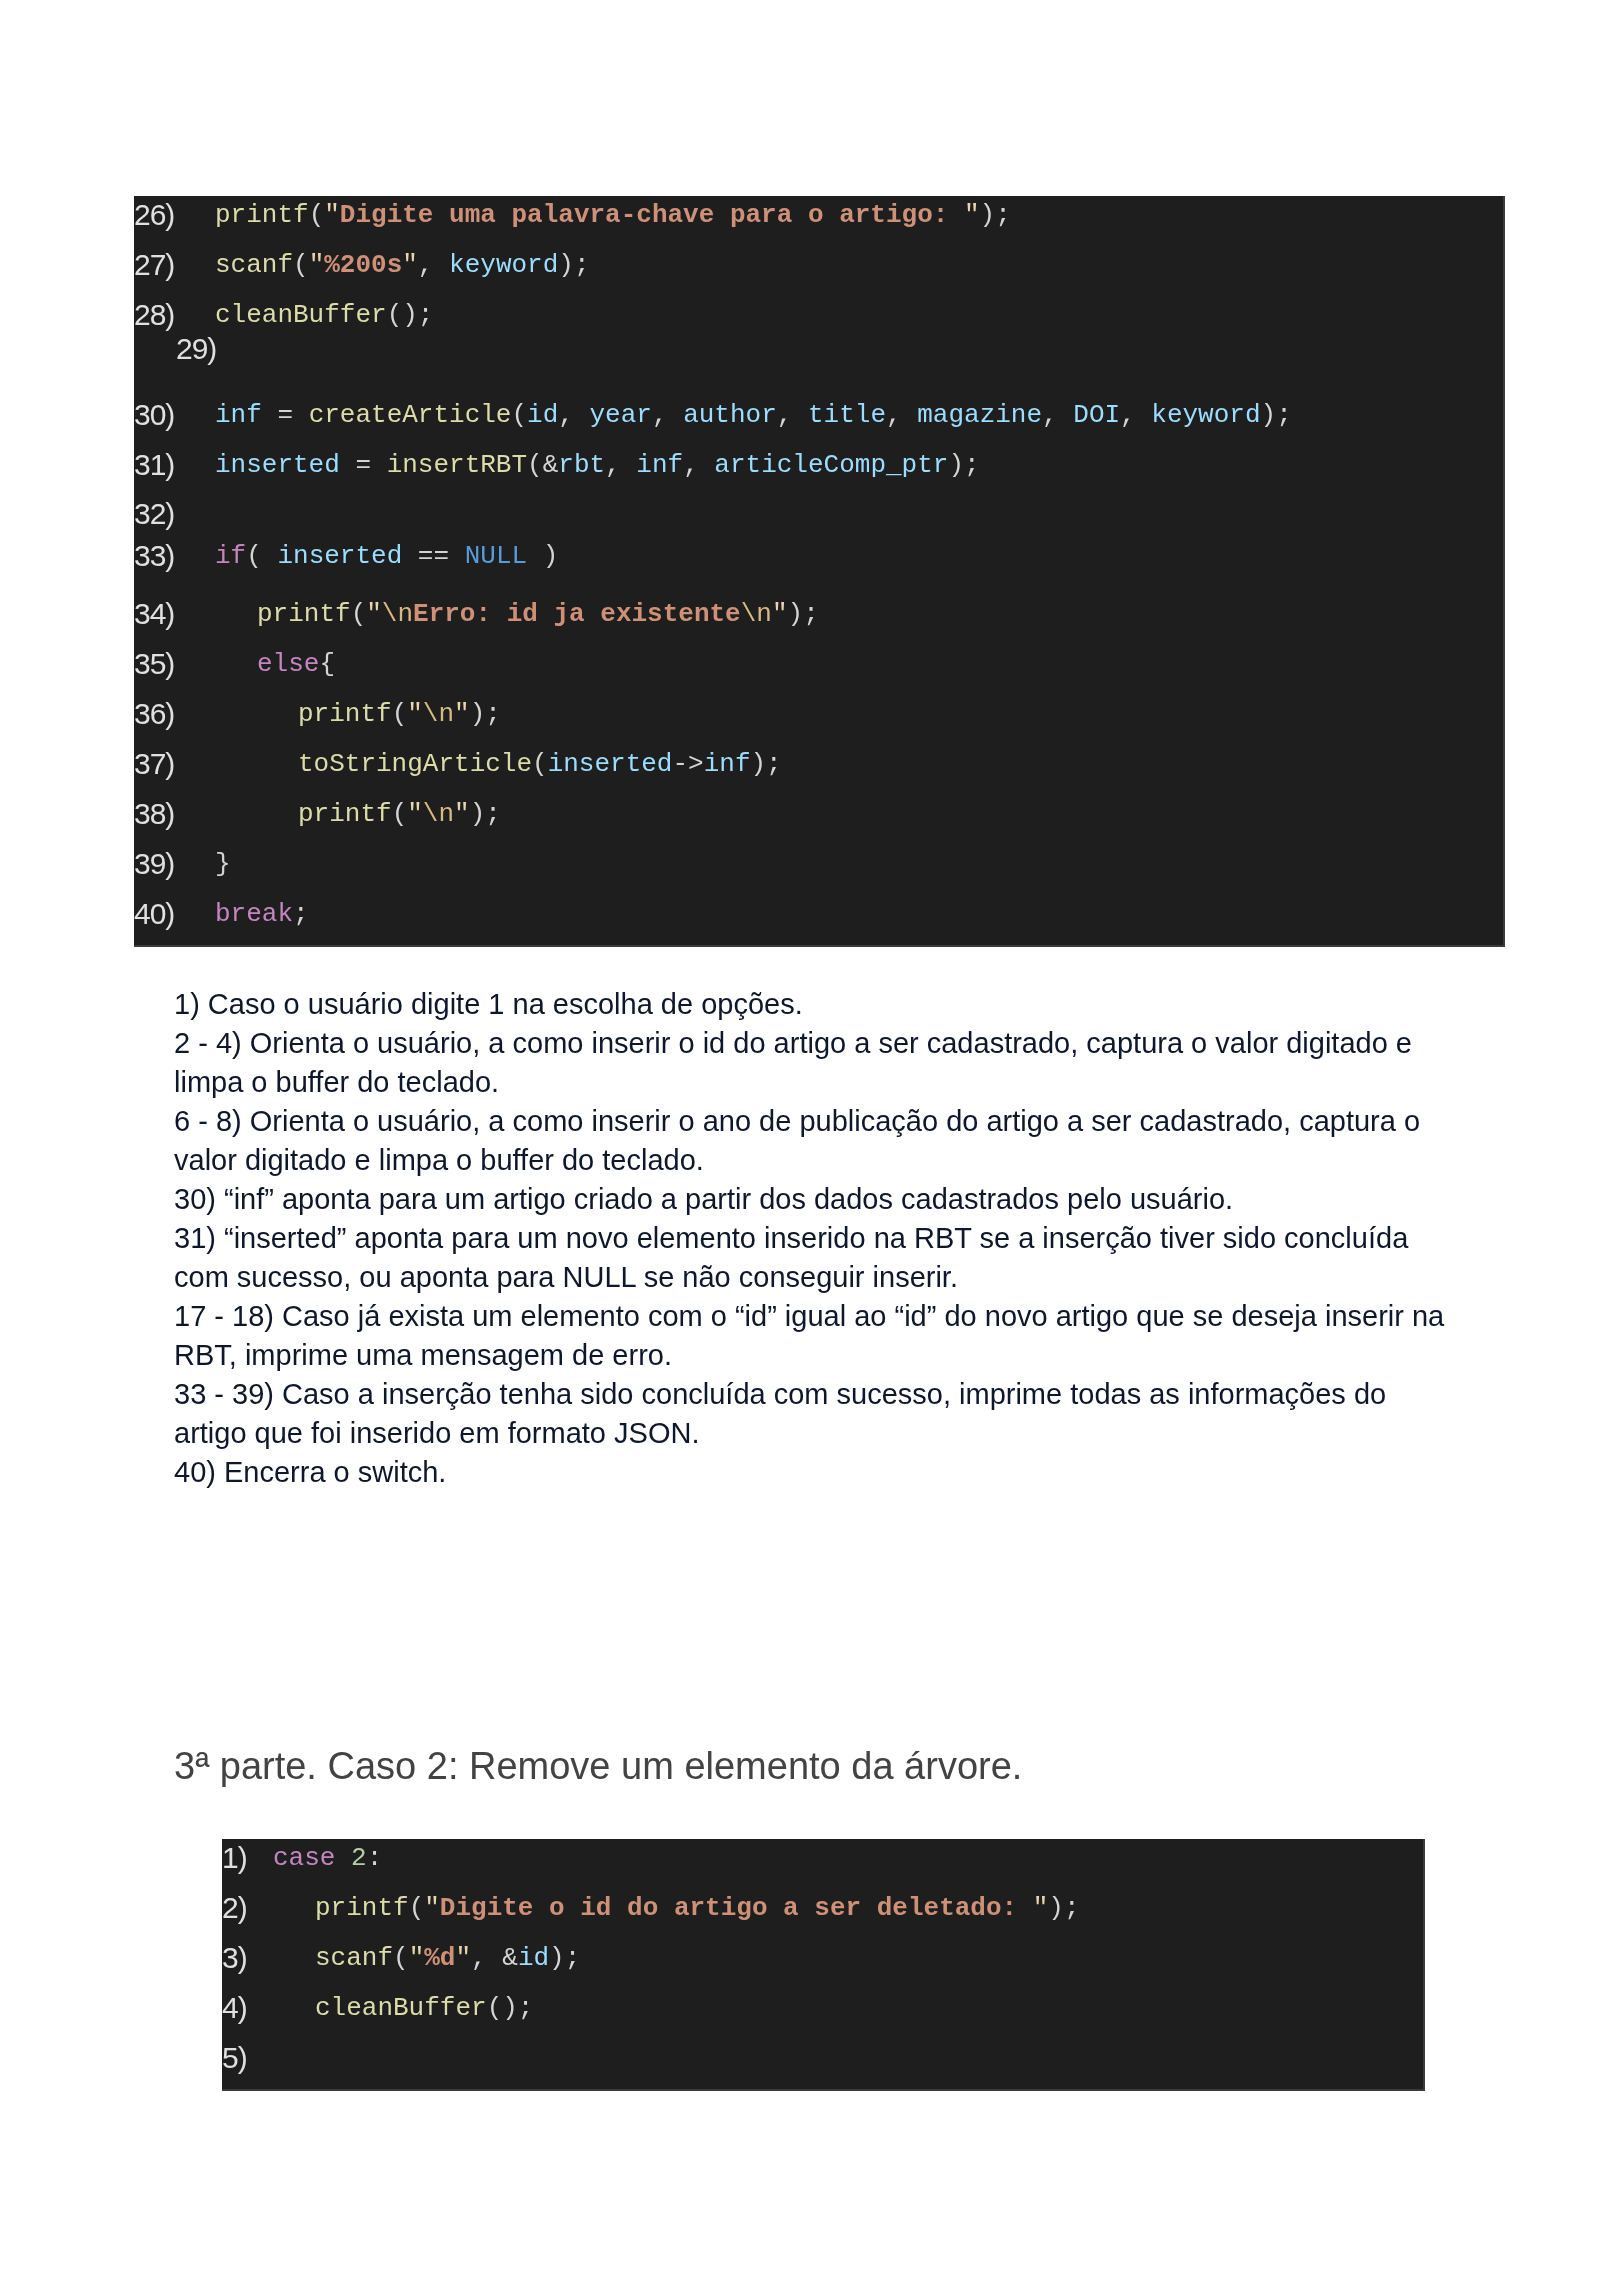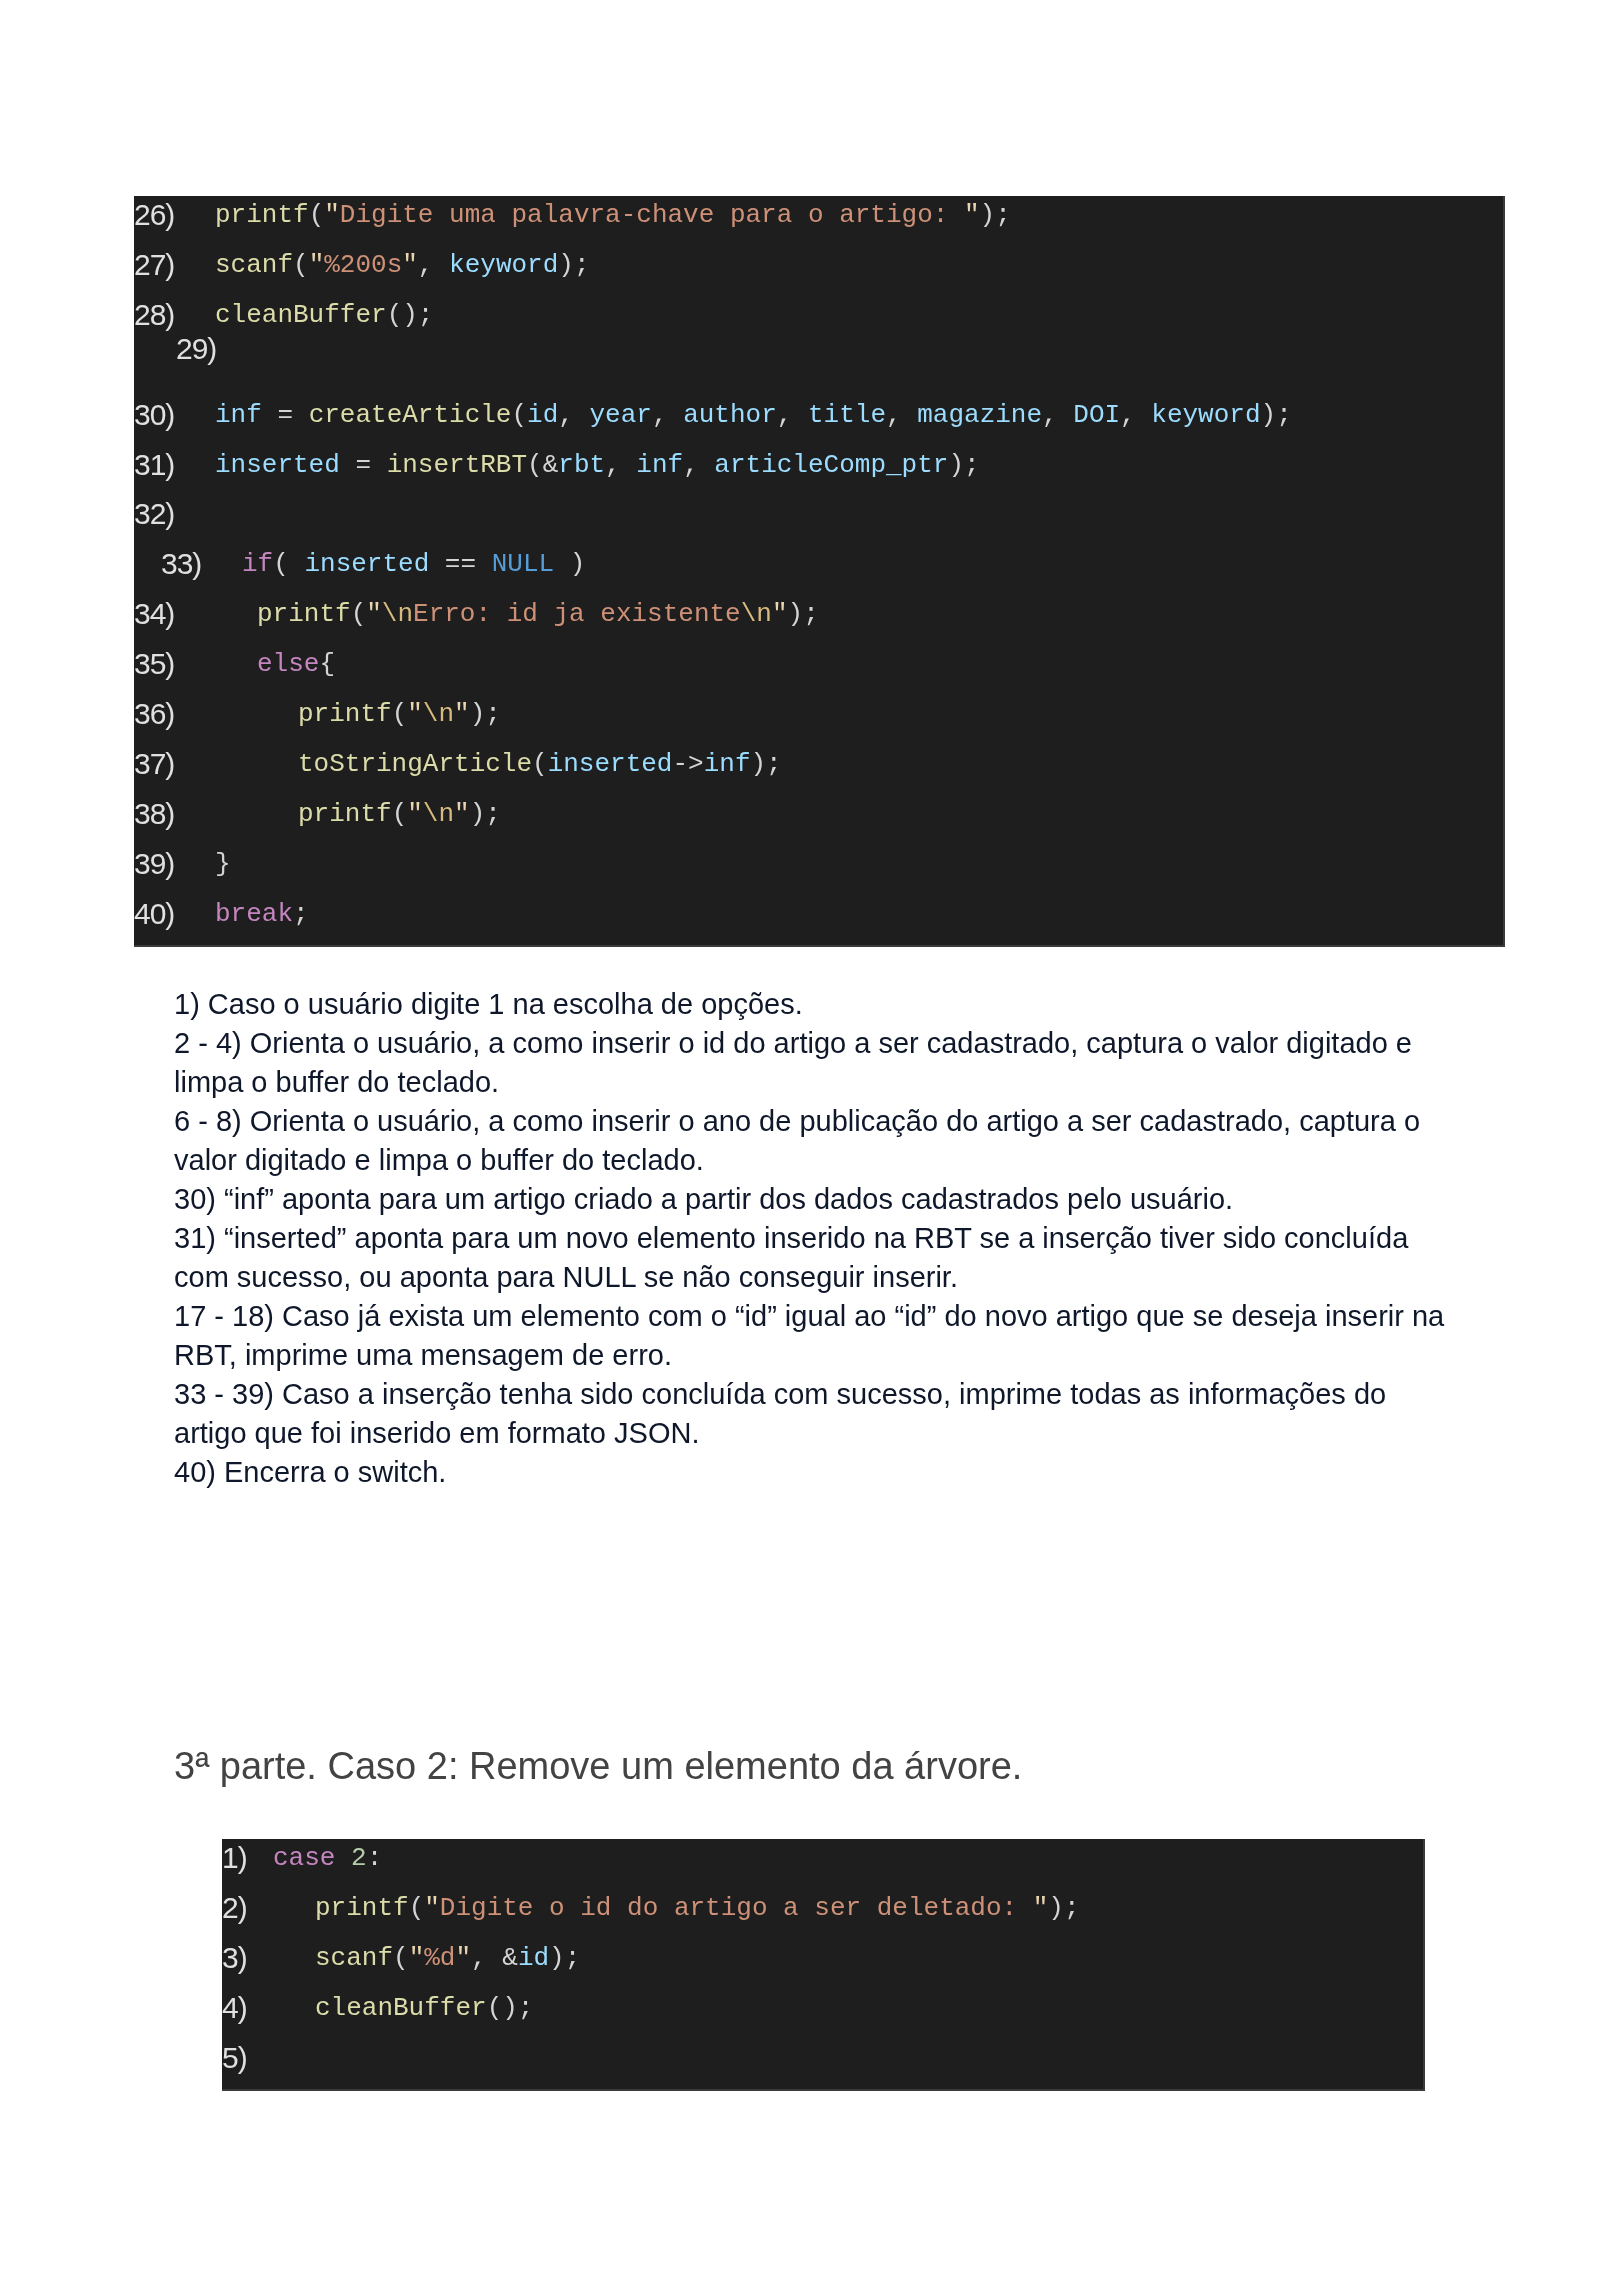--- a/index.html
+++ b/index.html
@@ -14,21 +14,21 @@
     position:absolute; left:0; top:0;
     font-family:"Liberation Sans", sans-serif; font-size:30px; color:#e0e0e0;
     line-height:50px; letter-spacing:-1px;
   }
   .code {
     position:absolute; top:0;
     font-family:"Liberation Mono", "DejaVu Sans Mono", monospace; font-size:26px;
     line-height:50px; color:#d4d4d4;
   }
   .tok-fn { color:#dcdcaa; }
-  .tok-str { color:#ce9178; }
+  .tok-str { color:#ce9178;font-weight:bold; }
   .tok-q { color:#e8d5b0; }
   .tok-esc { color:#d7ba7d; }
   .tok-var { color:#9cdcfe; }
   .tok-kw { color:#c586c0; }
   .tok-const { color:#569cd6; }
   .tok-num { color:#b5cea8; }
   .tok-p { color:#d4d4d4; }
 
   .desc {
     position:absolute; left:174px; top:985px; width:1274px;
@@ -45,21 +45,21 @@
 
 <div class="code-block" style="left:134px; top:196px; width:1371px; height:751px;">
   <div id="cb1">
       <div class="code-line" style="top: -5.9px;"><span class="ln">26)</span><span class="code" style="left: 81px;"><span class="tok-fn">printf</span><span class="tok-p">(</span><span class="tok-q">"</span><span class="tok-str">Digite uma palavra-chave para o artigo: </span><span class="tok-q">"</span><span class="tok-p">);</span></span></div>
       <div class="code-line" style="top: 44px;"><span class="ln">27)</span><span class="code" style="left: 81px;"><span class="tok-fn">scanf</span><span class="tok-p">(</span><span class="tok-q">"</span><span class="tok-str">%200s</span><span class="tok-q">"</span><span class="tok-p">, </span><span class="tok-var">keyword</span><span class="tok-p">);</span></span></div>
       <div class="code-line" style="top: 94px; padding-left: 20px;"><span class="ln">28)</span><span class="code" style="left: 81px;"><span class="tok-fn">cleanBuffer</span><span class="tok-p">();</span></span></div>
       <div class="code-line" style="top: 128px; margin-left: 42px;"><span class="ln">29)</span><span class="code" style="left: 40px;"></span></div>
       <div class="code-line" style="top: 194px;"><span class="ln">30)</span><span class="code" style="left: 81px;"><span class="tok-var">inf</span><span class="tok-p"> = </span><span class="tok-fn">createArticle</span><span class="tok-p">(</span><span class="tok-var">id</span><span class="tok-p">, </span><span class="tok-var">year</span><span class="tok-p">, </span><span class="tok-var">author</span><span class="tok-p">, </span><span class="tok-var">title</span><span class="tok-p">, </span><span class="tok-var">magazine</span><span class="tok-p">, </span><span class="tok-var">DOI</span><span class="tok-p">, </span><span class="tok-var">keyword</span><span class="tok-p">);</span></span></div>
       <div class="code-line" style="top: 244px;"><span class="ln">31)</span><span class="code" style="left: 81px;"><span class="tok-var">inserted</span><span class="tok-p"> = </span><span class="tok-fn">insertRBT</span><span class="tok-p">(&amp;</span><span class="tok-var">rbt</span><span class="tok-p">, </span><span class="tok-var">inf</span><span class="tok-p">, </span><span class="tok-var">articleComp_ptr</span><span class="tok-p">);</span></span></div>
       <div class="code-line" style="top: 293px;"><span class="ln">32)</span><span class="code" style="left: 40px;"></span></div>
-      <div class="code-line" style="top: 343px; margin-left: 27px;"><span class="ln">33)</span><span class="code" style="left: 81px;"><span class="tok-kw">if</span><span class="tok-p">( </span><span class="tok-var">inserted</span><span class="tok-p"> == </span><span class="tok-const">NULL</span><span class="tok-p"> )</span></span></div>
+      <div class="code-line" style="top: 335px;"><span class="ln">33)</span><span class="code" style="left: 81px;"><span class="tok-kw">if</span><span class="tok-p">( </span><span class="tok-var">inserted</span><span class="tok-p"> == </span><span class="tok-const">NULL</span><span class="tok-p"> )</span></span></div>
       <div class="code-line" style="top: 393px;"><span class="ln">34)</span><span class="code" style="left: 123px;"><span class="tok-fn">printf</span><span class="tok-p">(</span><span class="tok-q">"</span><span class="tok-esc">\n</span><span class="tok-str">Erro: id ja existente</span><span class="tok-esc">\n</span><span class="tok-q">"</span><span class="tok-p">);</span></span></div>
       <div class="code-line" style="top: 443px;"><span class="ln">35)</span><span class="code" style="left: 123px;"><span class="tok-kw">else</span><span class="tok-p">{</span></span></div>
       <div class="code-line" style="top: 493px;"><span class="ln">36)</span><span class="code" style="left: 164px;"><span class="tok-fn">printf</span><span class="tok-p">(</span><span class="tok-q">"</span><span class="tok-esc">\n</span><span class="tok-q">"</span><span class="tok-p">);</span></span></div>
       <div class="code-line" style="top: 543px; padding-left: 36px;"><span class="ln">37)</span><span class="code" style="left: 164px;"><span class="tok-fn">toStringArticle</span><span class="tok-p">(</span><span class="tok-var">inserted</span><span class="tok-p">-&gt;</span><span class="tok-var">inf</span><span class="tok-p">);</span></span></div>
       <div class="code-line" style="top: 593px;"><span class="ln">38)</span><span class="code" style="left: 164px;"><span class="tok-fn">printf</span><span class="tok-p">(</span><span class="tok-q">"</span><span class="tok-esc">\n</span><span class="tok-q">"</span><span class="tok-p">);</span></span></div>
       <div class="code-line" style="top: 643px;"><span class="ln">39)</span><span class="code" style="left: 81px;"><span class="tok-p">}</span></span></div>
       <div class="code-line" style="top: 693px;"><span class="ln">40)</span><span class="code" style="left: 81px;"><span class="tok-kw">break</span><span class="tok-p">;</span></span></div>
     </div>
 </div>
 

